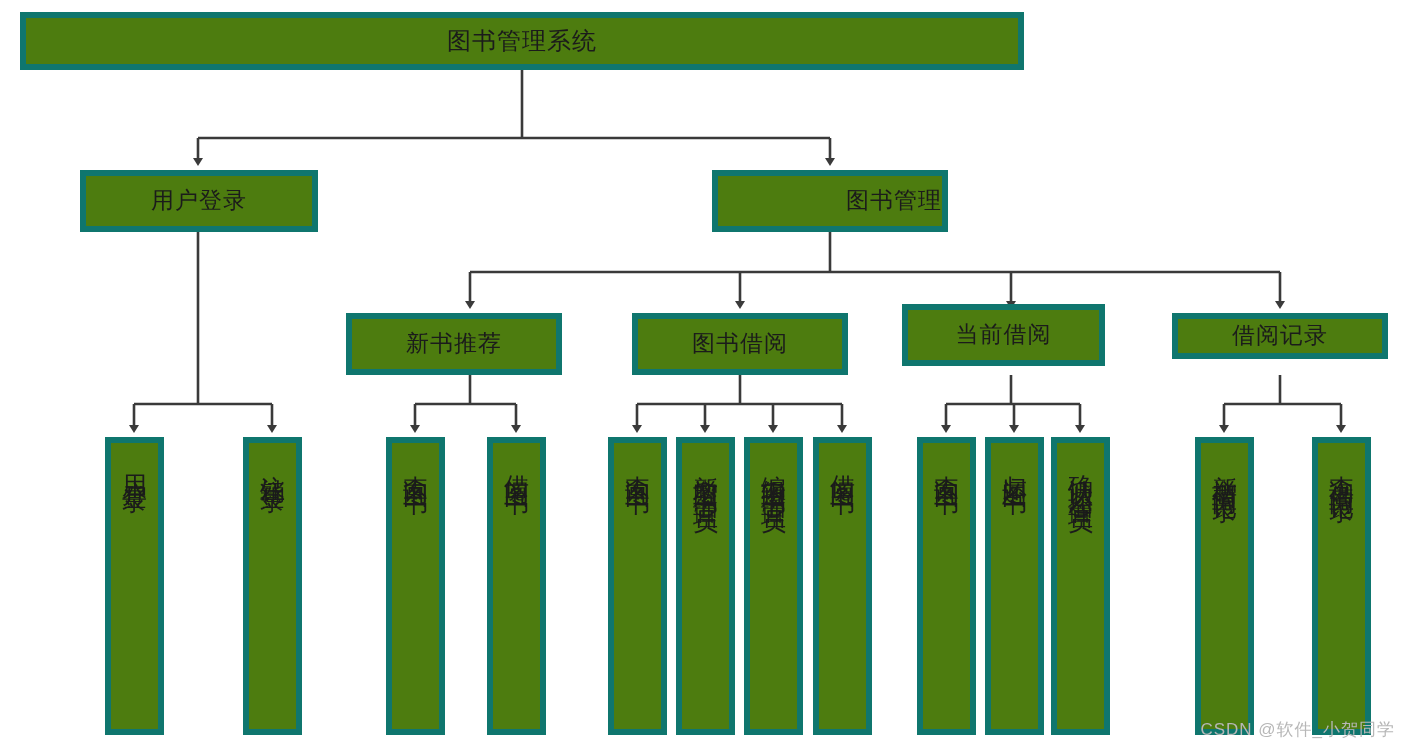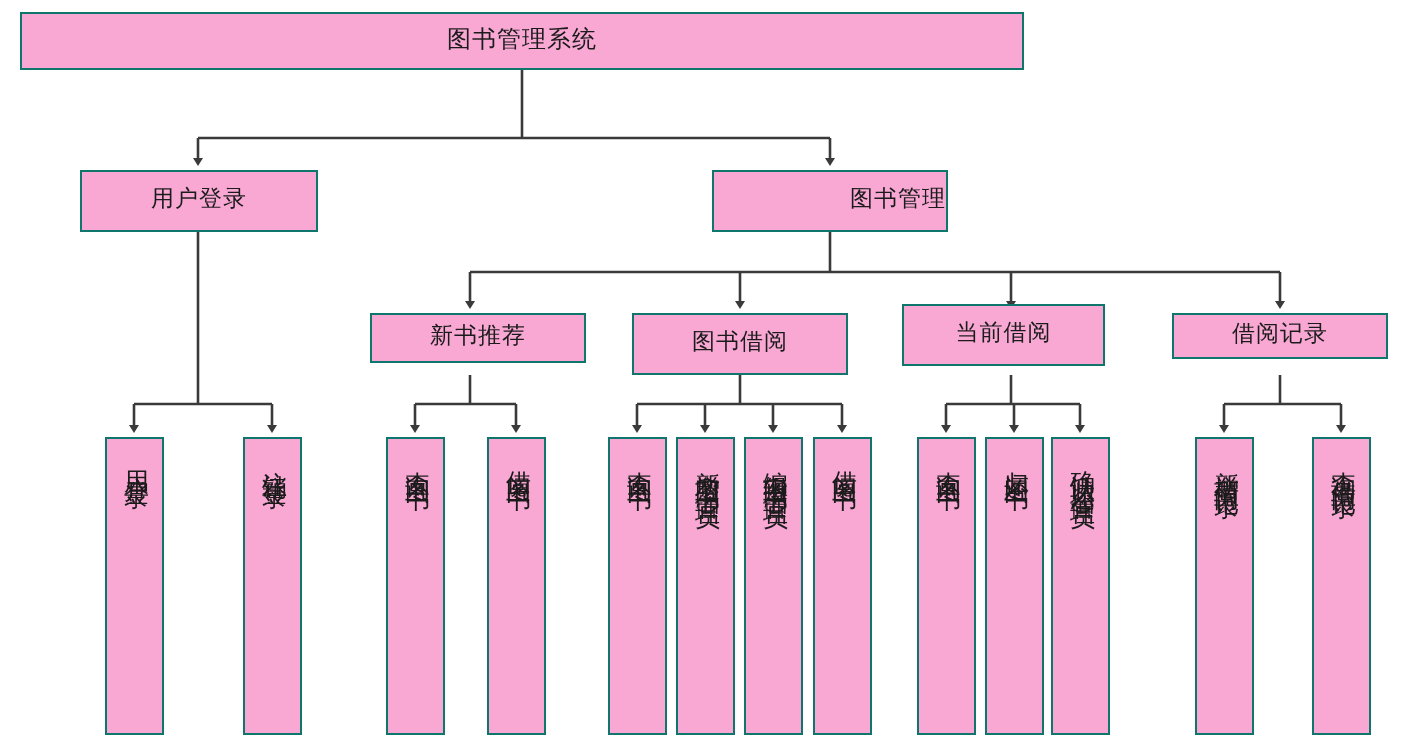--- a/index.html
+++ b/index.html
@@ -9,28 +9,27 @@
     font-family:"Liberation Sans","DejaVu Sans",sans-serif;
     overflow:hidden;
     position:relative;
   }
   #stage{position:absolute;left:0;top:0;width:1405px;height:747px;}
   svg#wires{position:absolute;left:0;top:0;width:1405px;height:747px;pointer-events:none;}
 
   .node{
     position:absolute;
     box-sizing:border-box;
-    background:#f9a8d4;
-    border:2px solid #0f766e;
+    background:#4d7c0f;
+    border:6px solid #0f766e;
     display:flex;
     align-items:center;
     justify-content:center;
     color:#1b1b1b;
     z-index:2;
-    font-family:Liberation Mono, monospace;
   }
   .node .lbl{
     display:block;
     text-align:center;
     line-height:1.18;
     white-space:pre-line;
   }
   .node.horiz .lbl{font-size:23px;letter-spacing:1px;}
   .node.root .lbl{font-size:24px;letter-spacing:1px;}
 
@@ -118,21 +117,21 @@
     <span class="lbl">图书管理系统</span>
   </div>
 
   <div class="node horiz" style="left: 80px; top: 170px; width: 238px; height: 62px;">
     <span class="lbl">用户登录</span>
   </div>
   <div class="node horiz" style="left: 712px; top: 170px; width: 236px; height: 62px; justify-content: flex-end;">
     <span class="lbl">图书管理</span>
   </div>
 
-  <div class="node horiz" style="left: 370px; top: 313px; width: 216px; height: 50px;">
+  <div class="node horiz" style="left: 346px; top: 313px; width: 216px; height: 62px;">
     <span class="lbl">新书推荐</span>
   </div>
   <div class="node horiz" style="left: 632px; top: 313px; width: 216px; height: 62px;">
     <span class="lbl">图书借阅</span>
   </div>
   <div class="node horiz" style="left: 902px; top: 304px; width: 203px; height: 62px; align-items: center;">
     <span class="lbl">当前借阅</span>
   </div>
   <div class="node horiz" style="left: 1172px; top: 313px; width: 216px; height: 46px;">
     <span class="lbl">借阅记录</span>
@@ -171,13 +170,14 @@
   <div class="node vert" style="left: 1051px; top: 437px; width: 59px; height: 298px;">
     <span class="lbl">确认归还（管理员）</span>
   </div>
   <div class="node vert" style="left: 1195px; top: 437px; width: 59px; height: 298px;">
     <span class="lbl">新增借阅记录</span>
   </div>
   <div class="node vert" style="left: 1312px; top: 437px; width: 59px; height: 298px;">
     <span class="lbl">查询借阅记录</span>
   </div>
 
+  <div class="watermark">CSDN @软件_小贺同学</div>
 </div>
 
 </body></html>

